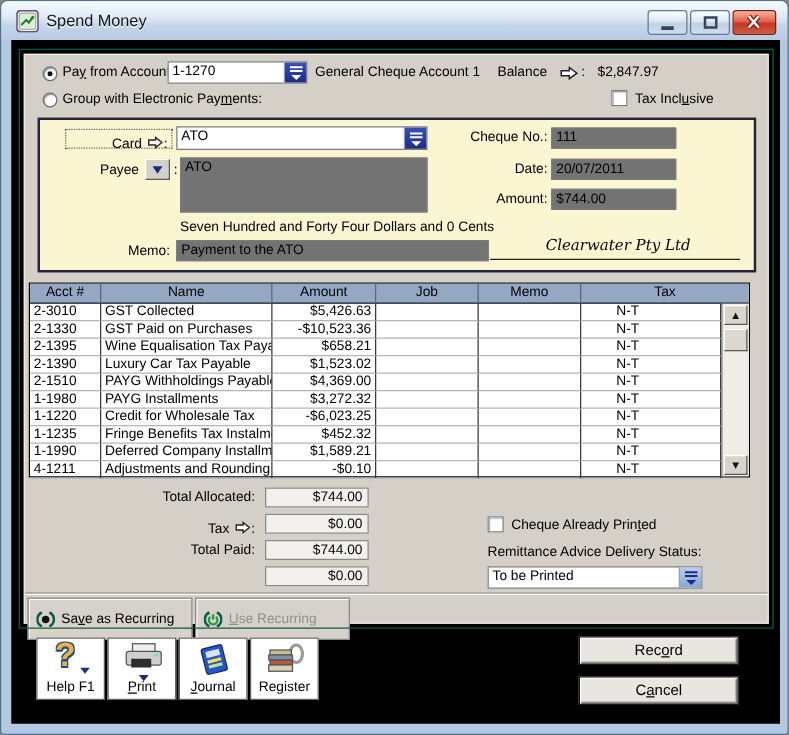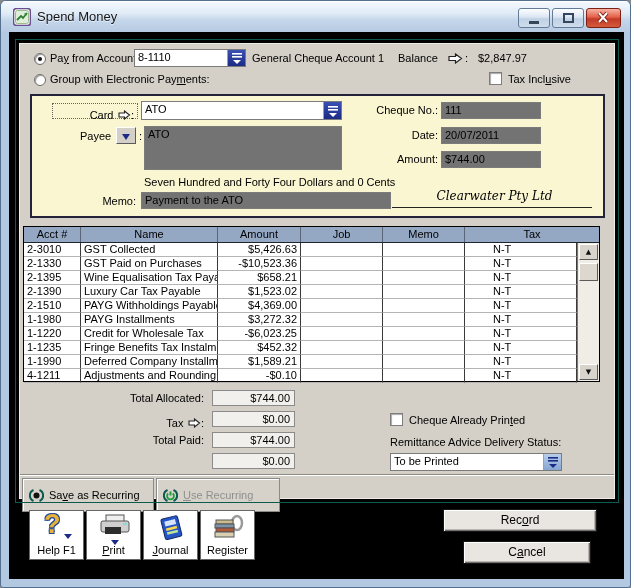--- a/index.html
+++ b/index.html
@@ -98,21 +98,21 @@
     </div>
   </div>
 
   <div class="content">
 
     <div class="panel">
 
       <div class="abs radio sel" style="left:14px;top:9px;"></div>
       <div class="abs lbl" style="left:30px;top:8px;">Pa<u>y</u> from Account:</div>
       <div class="abs combo" style="left:114px;top:5px;width:112px;height:18px;">
-        <span class="ctext">8-1110</span>
+        <span class="ctext">1-1270</span>
         <span class="cbtn navy">
           <svg width="12" height="12">
             <rect x="1" y="1" width="10" height="1.6" fill="#fff"></rect>
               <rect x="1" y="4" width="10" height="1.6" fill="#fff"></rect>
             <path d="M2 8 h8 l-4 4 z" fill="#fff"></path>
           </svg>
         </span>
       </div>
       <div class="abs lbl" style="left:232px;top:8px;">General Cheque Account 1</div>
       <div class="abs lbl" style="left:378px;top:8px;">Balance</div>
@@ -351,20 +351,20 @@
           <ellipse cx="25" cy="10" rx="5" ry="7" fill="none" stroke="#9a9a9a" stroke-width="2.5"></ellipse>
           <rect x="4" y="7" width="17" height="4" fill="#cdbd8e" stroke="#555"></rect>
           <rect x="3" y="11" width="19" height="4" fill="#7d94a8" stroke="#555"></rect>
           <rect x="4" y="15" width="18" height="4" fill="#b3593a" stroke="#555"></rect>
           <rect x="3" y="19" width="19" height="5" fill="#d9d0b4" stroke="#555"></rect>
         </svg>
         <span class="tlabel">Register</span>
       </div>
     </div>
 
-    <div class="abs btn3d" style="left:434px;top:477px;width:154px;height:23px;">
+    <div class="abs btn3d" style="left:454px;top:477px;width:128px;height:23px;">
       <span>Rec<u>o</u>rd</span>
     </div>
     <div class="abs btn3d" style="left:454px;top:509px;width:128px;height:23px;">
       <span>C<u>a</u>ncel</span>
     </div>
   </div>
 </div>
 
 </body></html>

